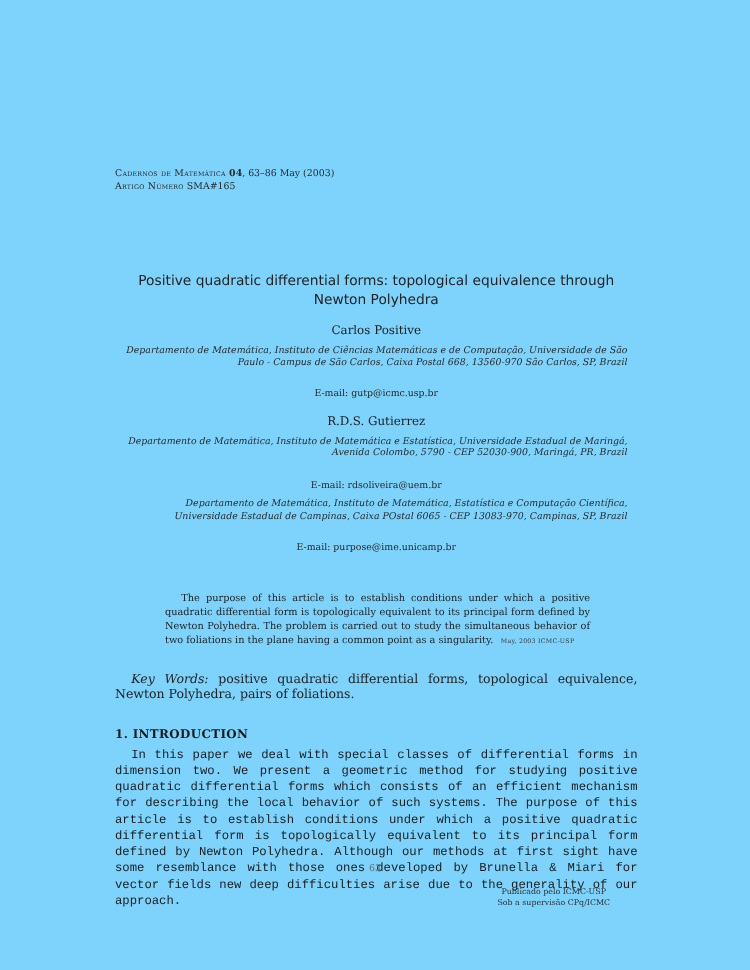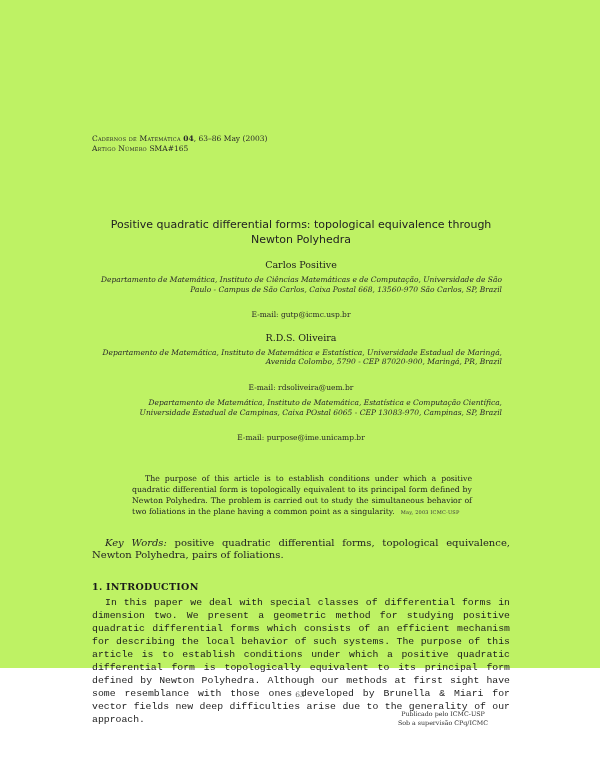--- a/index.html
+++ b/index.html
@@ -10,22 +10,22 @@
   body {
     width: 600px;
     height: 776px;
     overflow: hidden;
     font-family: "DejaVu Serif", "Liberation Serif", serif;
     color: #1c1c1c;
   }
   .page {
     position: relative;
     width: 600px;
-    height: 668px;
-    background: #bef264;
+    height: 776px;
+    background: #7dd3fc;
   }
   .content {
     padding: 134px 90px 0 92px;
   }
   
   .journal-header {
     font-size: 7.5px;
     line-height: 9.5px;
     color: #2a2a2a;
   }
@@ -140,22 +140,22 @@
 
     <div class="title">Positive quadratic differential forms: topological equivalence through Newton Polyhedra</div>
 
     <div class="author-block">
       <div class="author-name">Carlos Positive</div>
       <div class="affiliation">Departamento de Matemática, Instituto de Ciências Matemáticas e de Computação, Universidade de São Paulo - Campus de São Carlos, Caixa Postal 668, 13560-970 São Carlos, SP, Brazil</div>
       <div class="email-line">E-mail: gutp@icmc.usp.br</div>
     </div>
 
     <div class="author-block">
-      <div class="author-name">R.D.S. Oliveira</div>
-      <div class="affiliation">Departamento de Matemática, Instituto de Matemática e Estatística, Universidade Estadual de Maringá, Avenida Colombo, 5790 - CEP 87020-900, Maringá, PR, Brazil</div>
+      <div class="author-name">R.D.S. Gutierrez</div>
+      <div class="affiliation">Departamento de Matemática, Instituto de Matemática e Estatística, Universidade Estadual de Maringá, Avenida Colombo, 5790 - CEP 52030-900, Maringá, PR, Brazil</div>
       <div class="email-line">E-mail: rdsoliveira@uem.br</div>
     </div>
 
     <div class="author-block">
       <div class="affiliation">Departamento de Matemática, Instituto de Matemática, Estatística e Computação Científica, Universidade Estadual de Campinas, Caixa POstal 6065 - CEP 13083-970, Campinas, SP, Brazil</div>
       <div class="email-line">E-mail: purpose@ime.unicamp.br</div>
     </div>
 
     <p class="abstract"><span>The purpose of this article is to establish conditions under which a positive quadratic differential form is topologically equivalent to its principal form defined by Newton Polyhedra. The problem is carried out to study the simultaneous behavior of two foliations in the plane having a common point as a singularity.</span><span class="abstract-note">May, 2003 ICMC-USP</span></p>
 

